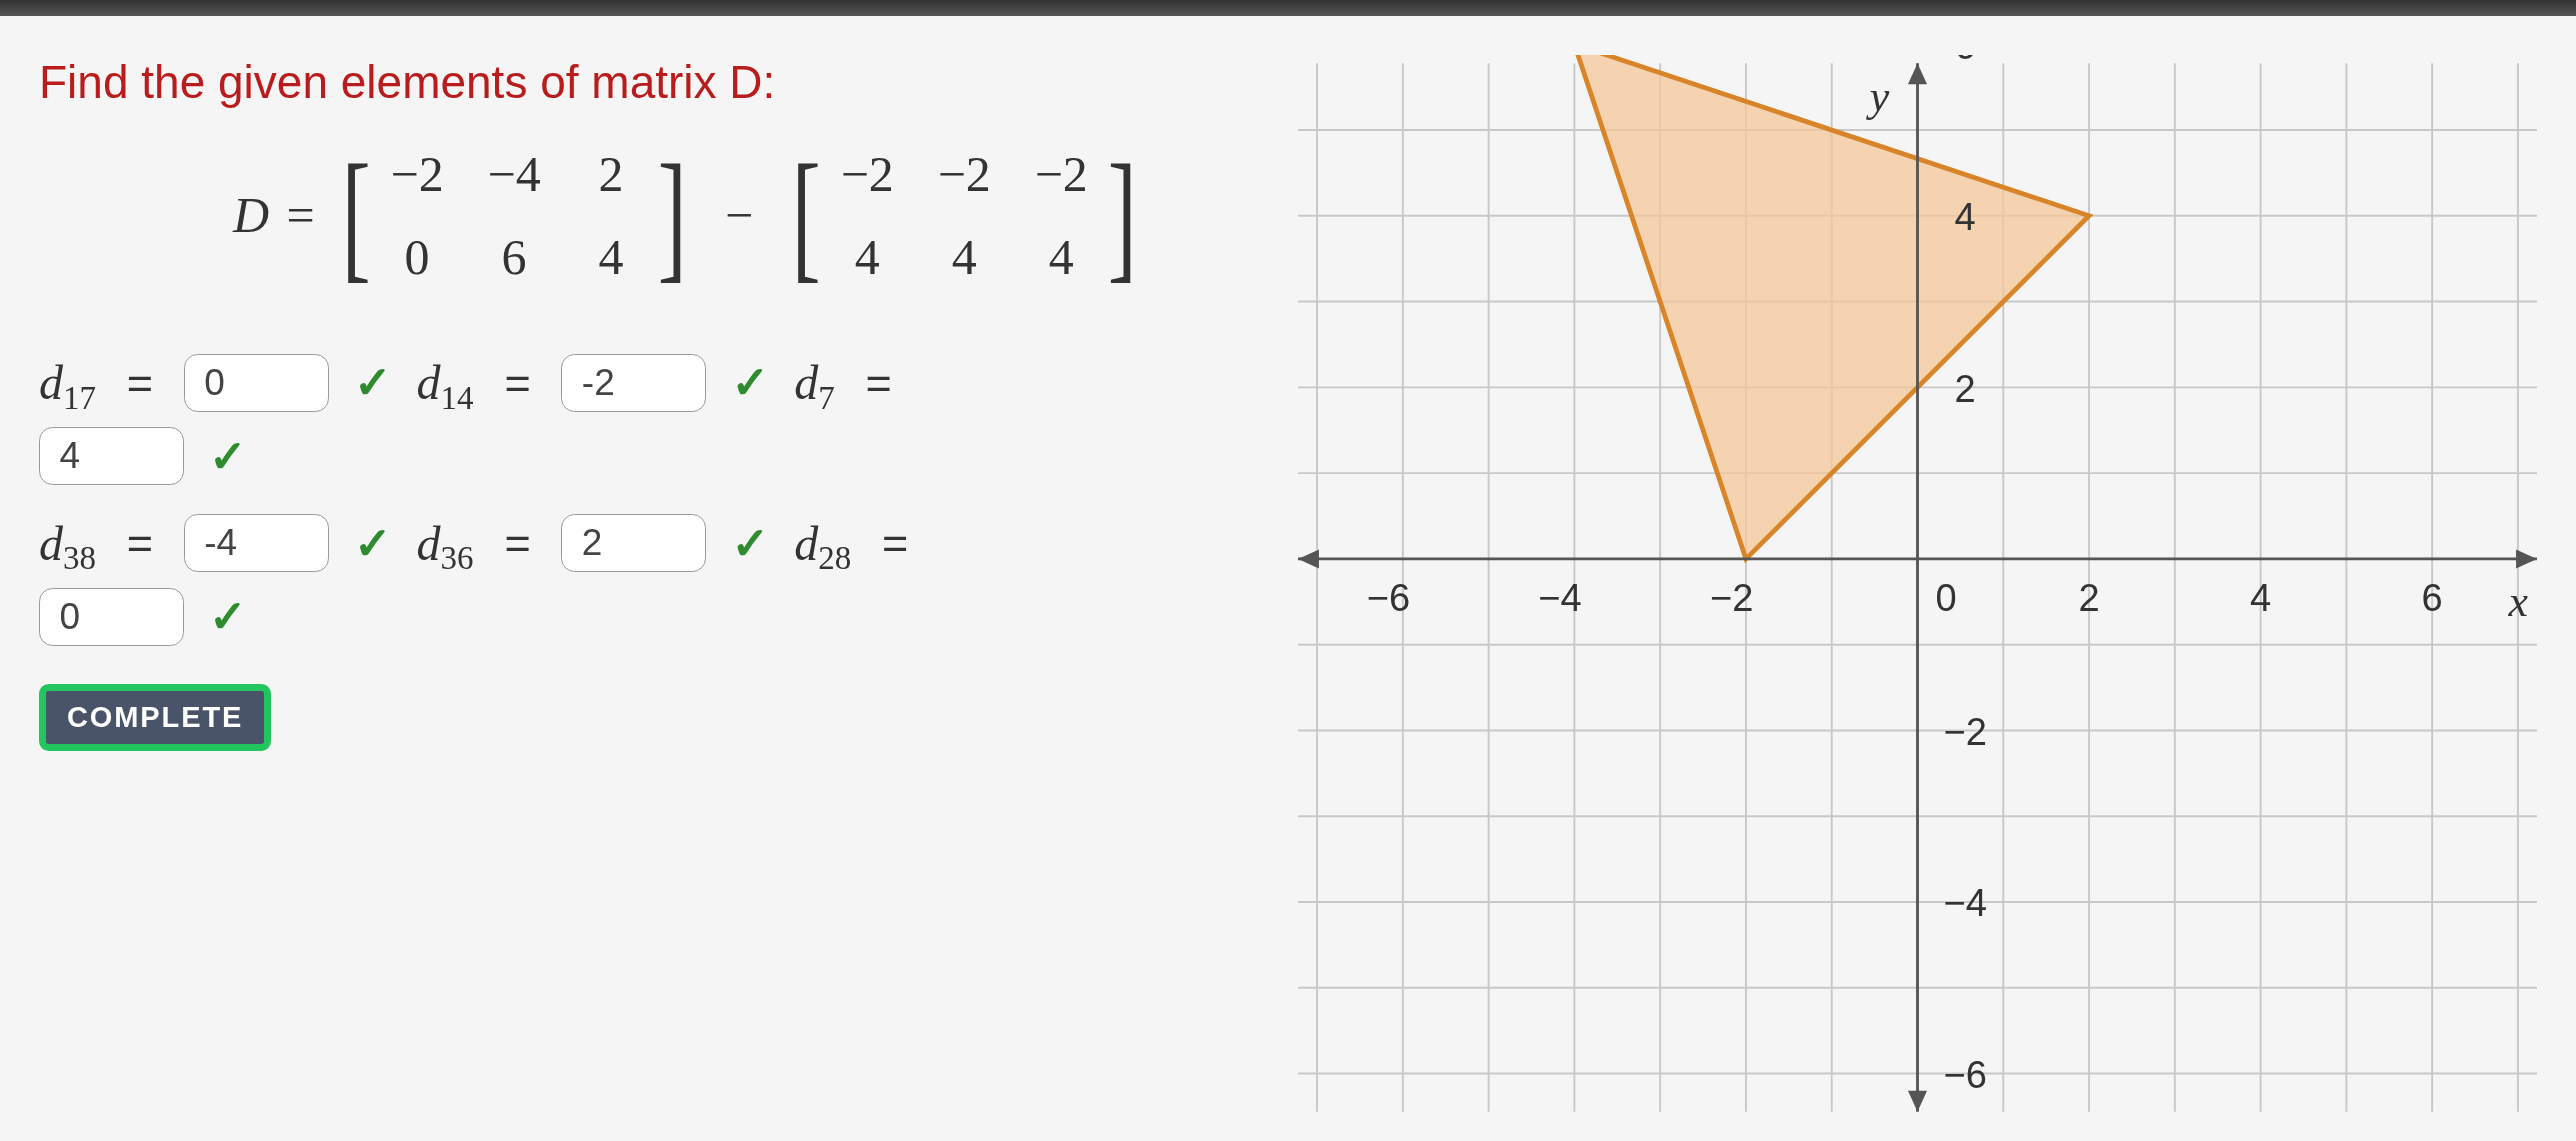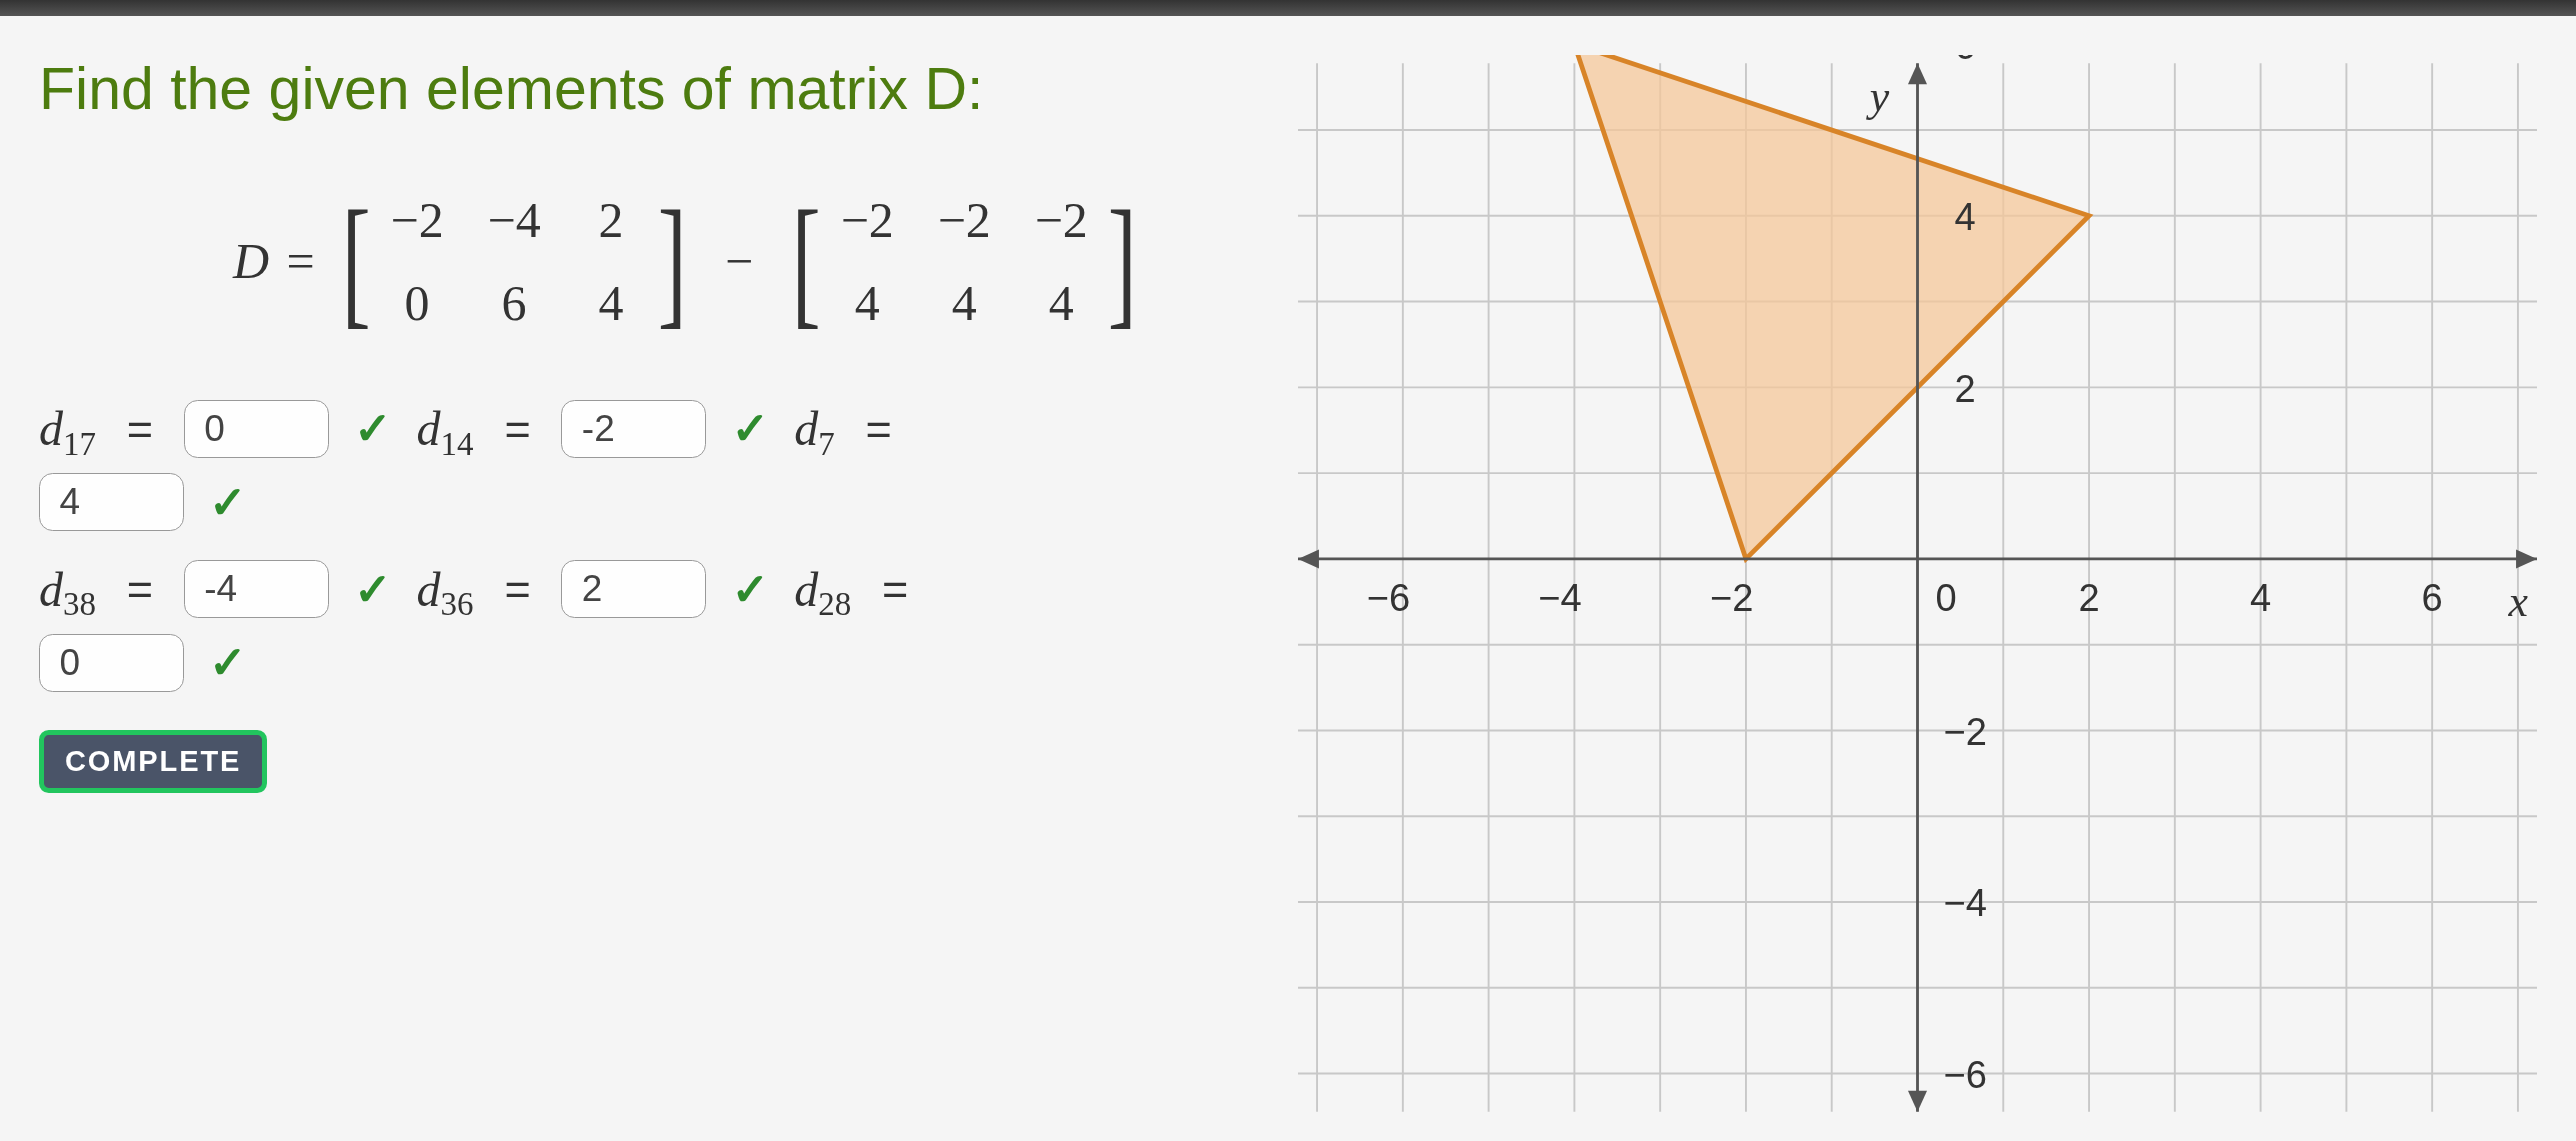--- a/index.html
+++ b/index.html
@@ -19,23 +19,23 @@
   .content {
     display: flex;
     padding: 39px 39px 0 39px;
   }
   .left-panel {
     flex: 0 0 1259px;
     font-size: 43px;
     color: #333;
   }
   .prompt {
-    font-size: 59px;
-    margin-bottom: 68px;
-    color: #4d7c0f;
+    font-size: 46px;
+    margin-bottom: 36px;
+    color: #b91c1c;
   }
   .equation {
     display: flex;
     align-items: center;
     justify-content: flex-start;
     padding-left: 194px;
     font-family: 'Times New Roman', serif;
     font-size: 50px;
     margin-bottom: 68px;
   }
@@ -101,21 +101,21 @@
   }
   .complete-btn {
     display: inline-block;
     background: #4a5468;
     color: #fff;
     font-size: 29px;
     font-weight: bold;
     letter-spacing: 1.9px;
     padding: 9.7px 21px;
     border-radius: 9.7px;
-    border: 5px solid #22c55e;
+    border: 7px solid #22c55e;
     margin-top: 9.7px;
     margin-bottom: 48px;
   }
   .translation-text {
     font-size: 46px;
     color: #2b2b2b;
     line-height: 1.9;
   }
   .dropdown {
     display: inline-flex;

